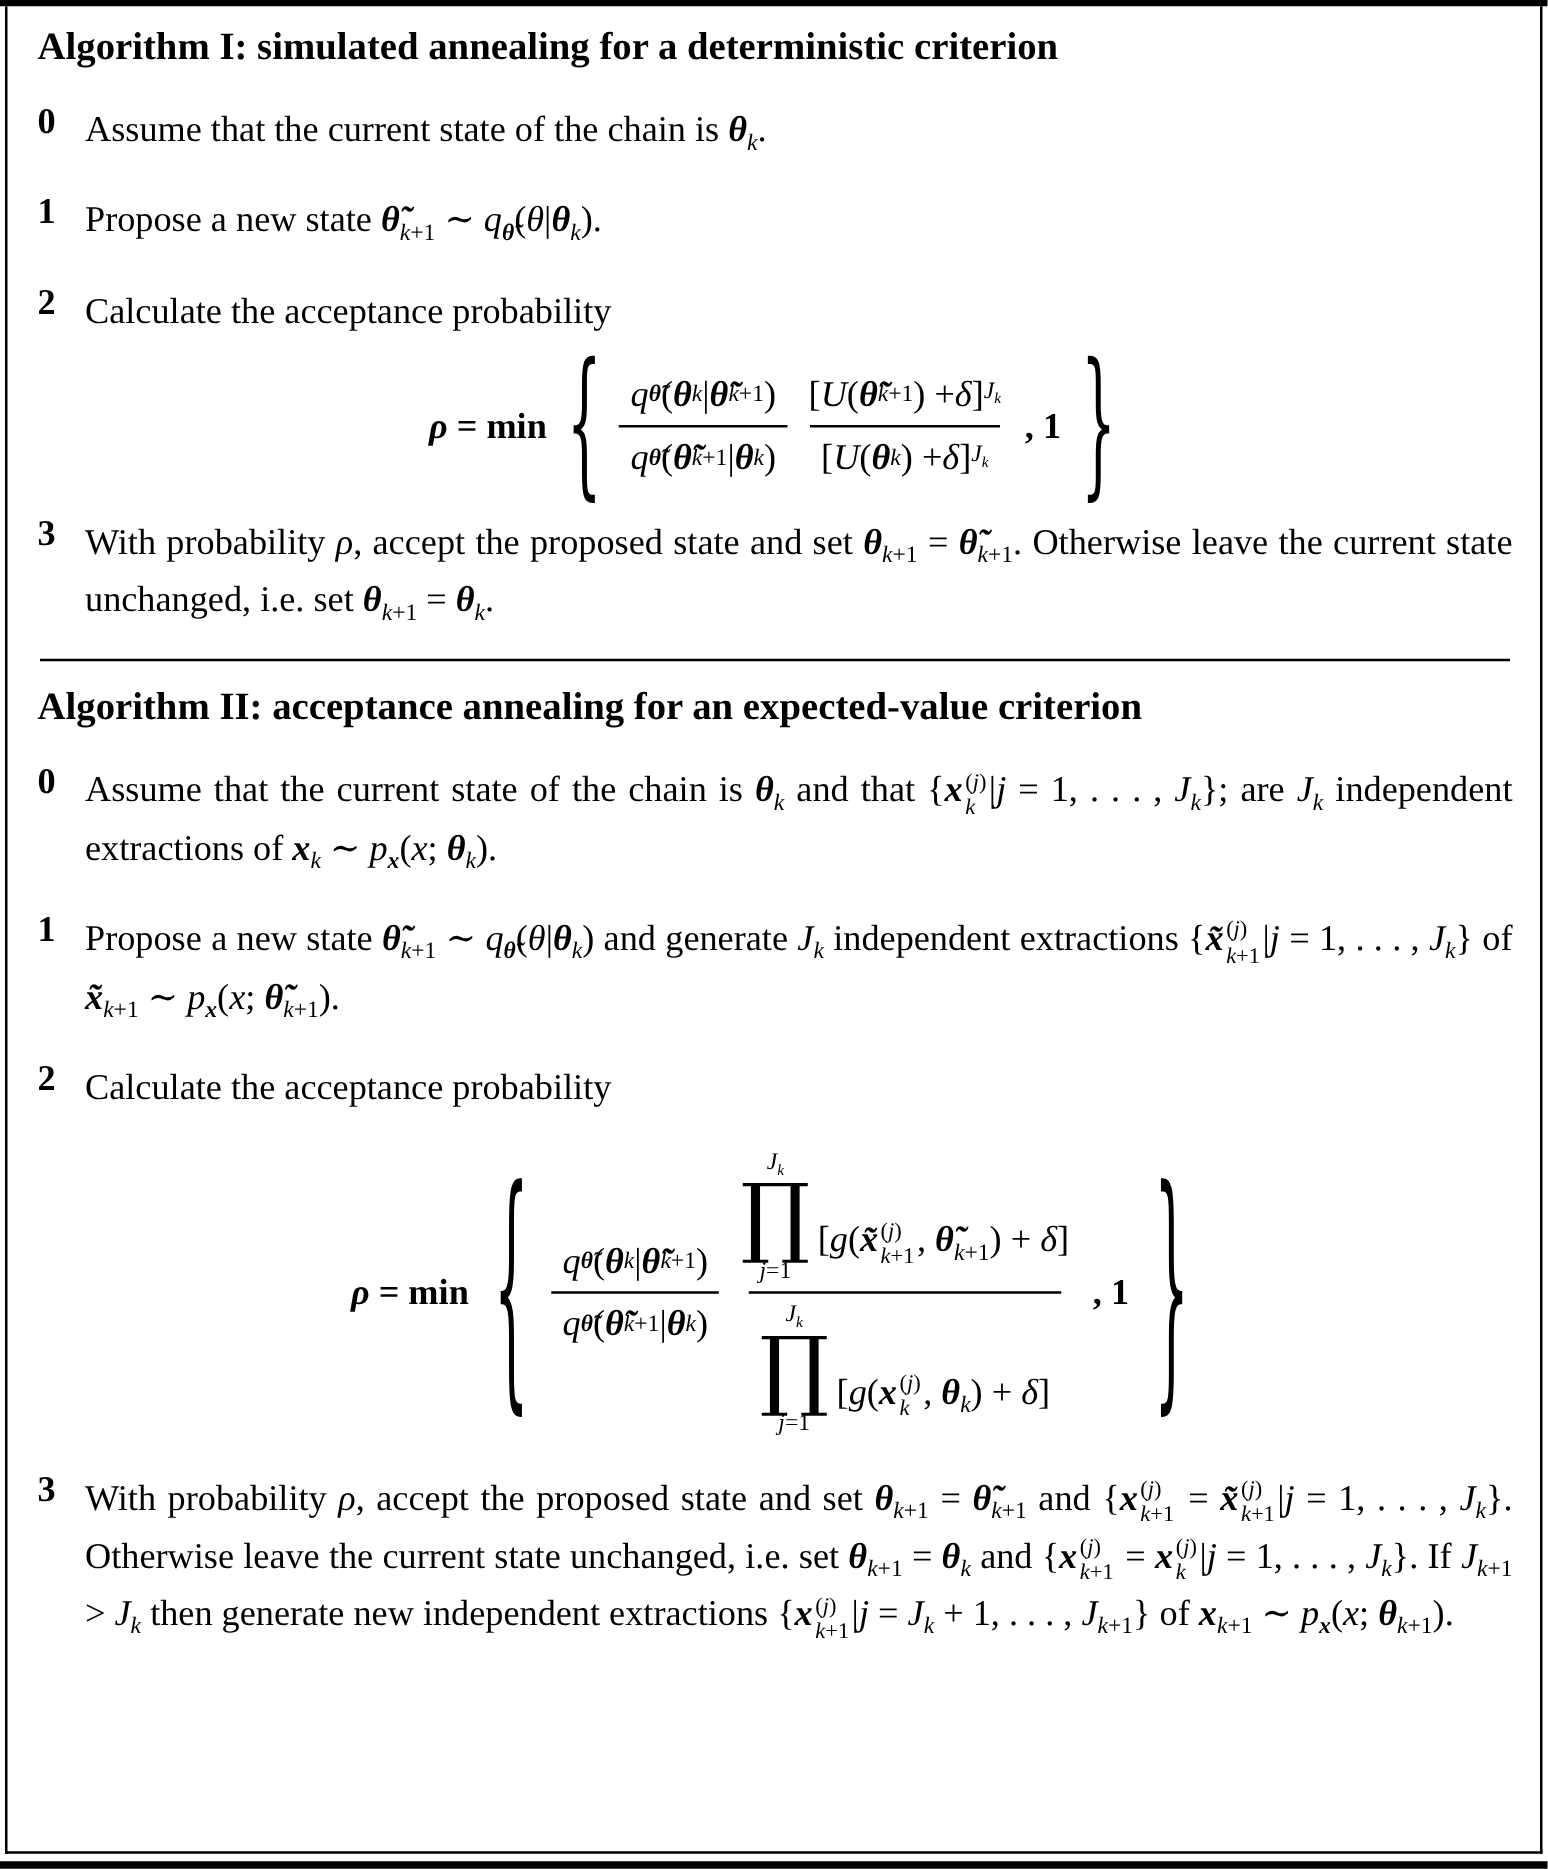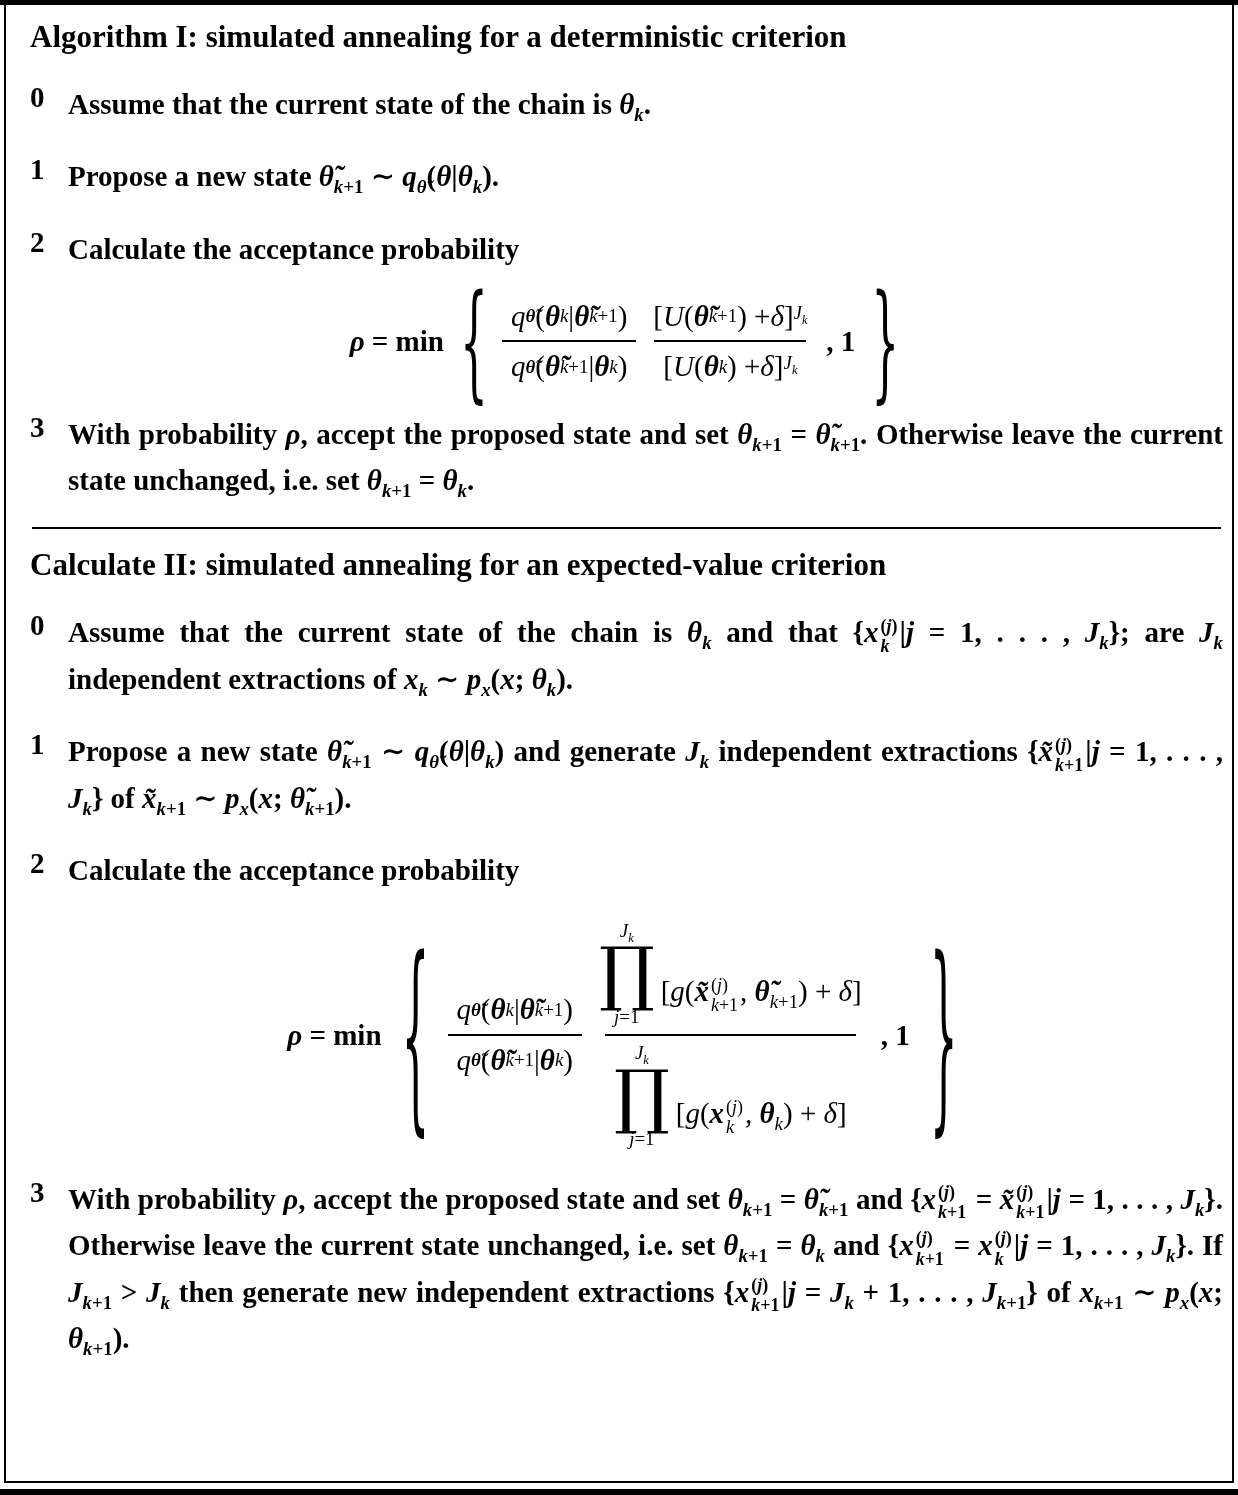--- a/index.html
+++ b/index.html
@@ -6,26 +6,26 @@
   body{
     width:1238px;height:1495px;background:#ffffff;color:#000000;
     font-family:"Liberation Serif","DejaVu Serif",serif;
     font-size:29px;position:relative;overflow:hidden;
   }
   .topbar{position:absolute;top:0;left:0;width:100%;height:5px;background:#000;}
   .botbar{position:absolute;bottom:0;left:0;width:100%;height:6px;background:#000;}
   .box{
     position:absolute;top:5px;left:4px;right:4px;bottom:12px;
     border-left:2px solid #000;border-right:2px solid #000;border-bottom:2px solid #000;
-    padding:10px 9px 6px 24px;box-sizing:border-box;overflow:hidden;
+    padding:10px 22px 6px 24px;box-sizing:border-box;overflow:hidden;
   }
   .algo-title{font-size:31px;font-weight:bold;margin:4px 0 0;}
   .step{display:flex;margin-top:26px;}
   .stepnum{flex:none;width:38px;font-weight:bold;}
-  .stepbody{flex:1;text-align:justify;line-height:1.6;font-weight:bold;}
+  .stepbody{flex:1;text-align:justify;line-height:1.6;}
   sub,sup{font-size:65%;line-height:0;}
   .ss{display:inline-flex;flex-direction:column;align-items:flex-start;
       font-size:62%;line-height:1.12;vertical-align:middle;margin:0 2px;}
   .formula{display:flex;align-items:center;justify-content:center;margin:26px 0;line-height:1.25;}
   .m{margin:0 6px;white-space:nowrap;font-weight:bold;}
   .vfrac{display:inline-flex;flex-direction:column;align-items:center;align-self:center;margin:0 4px;}
   .vfrac>.num{padding:0 9px 6px;display:inline-flex;align-items:center;justify-content:center;white-space:nowrap;}
   .vfrac>.den{border-top:2px solid #000;padding:6px 9px 0;display:inline-flex;align-items:center;justify-content:center;white-space:nowrap;}
   .prod{display:inline-flex;flex-direction:column;align-items:center;line-height:1;margin-right:4px;}
   .plim{font-size:19px;line-height:1.15;white-space:nowrap;}
@@ -77,21 +77,21 @@
 
     <div class="step">
       <span class="stepnum">3</span>
       <div class="stepbody">With probability <i>ρ</i>, accept the proposed state and set <b><i>θ</i></b><sub><i>k</i>+1</sub> = <b><i>θ̃</i></b><sub><i>k</i>+1</sub>. Otherwise leave the current state unchanged, i.e. set <b><i>θ</i></b><sub><i>k</i>+1</sub> = <b><i>θ</i></b><sub><i>k</i></sub>.</div>
     </div>
   </section>
 
   <hr class="divider">
 
   <section>
-    <h2 class="algo-title" style="margin-top:18px;">Calculate II: simulated annealing for an expected-value criterion</h2>
+    <h2 class="algo-title" style="margin-top:18px;">Algorithm II: acceptance annealing for an expected-value criterion</h2>
 
     <div class="step">
       <span class="stepnum">0</span>
       <div class="stepbody">Assume that the current state of the chain is <b><i>θ</i></b><sub><i>k</i></sub> and that {<b><i>x</i></b><span class="ss">
             <span class="u">(<i>j</i>)</span>
             <span class="d"><i>k</i></span>
           </span>|<i>j</i> = 1, . . . , <i>J</i><sub><i>k</i></sub>}; are <i>J</i><sub><i>k</i></sub> independent extractions of <b><i>x</i></b><sub><i>k</i></sub> ∼ <i>p</i><sub><b><i>x</i></b></sub>(<i>x</i>; <b><i>θ</i></b><sub><i>k</i></sub>).</div>
     </div>
 
     <div class="step">

